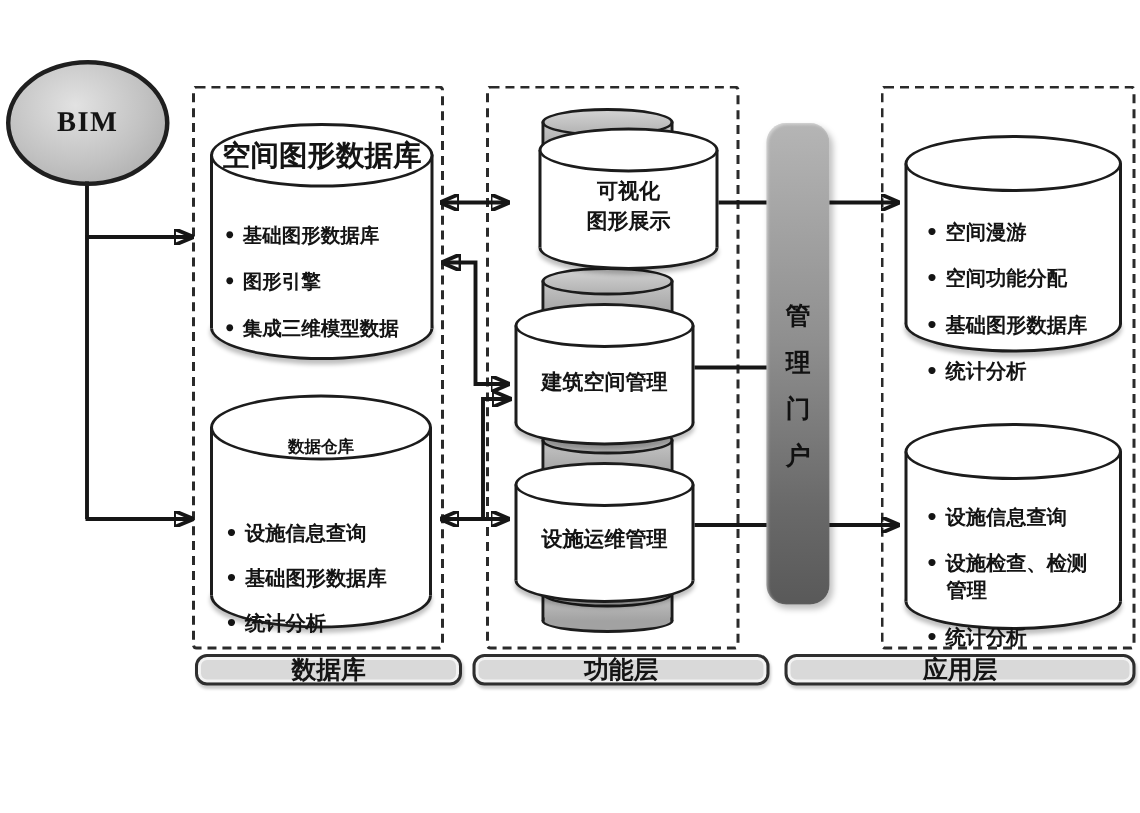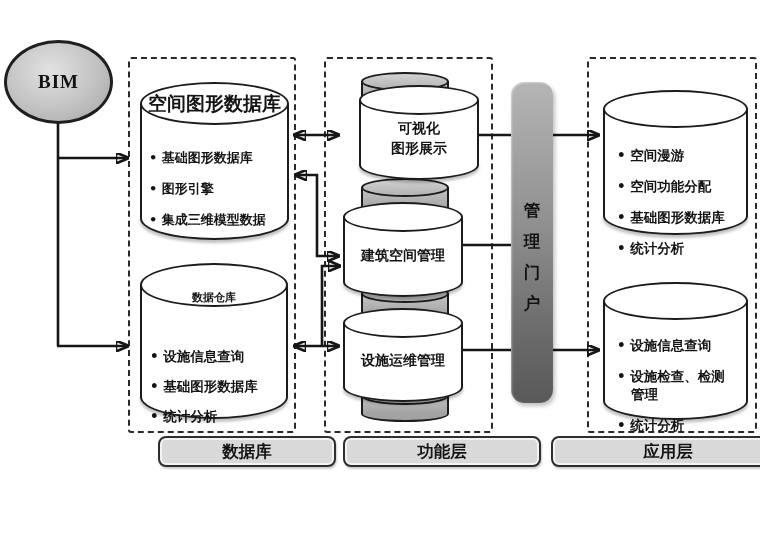--- a/index.html
+++ b/index.html
@@ -95,25 +95,25 @@
     border-radius:13px; z-index:5;
     background:linear-gradient(180deg,#b5b5b5 0%,#8f8f8f 45%,#696969 80%,#595959 100%);
     box-shadow:2px 3px 4px rgba(0,0,0,.25), inset 1px 1px 2px rgba(255,255,255,.45);
     display:flex; flex-direction:column; align-items:center;
     padding-top:120px; gap:13px;
   }
   .portal span { font-weight:bold; font-size:16.5px; line-height:18px; color:#111; }
 
   
   .layer-label {
-    position:absolute; top:436px; height:31px; z-index:4;
+    position:absolute; top:436px; height:21px; z-index:4;
     border:2px solid #2e2e2e; border-radius:8px; background:#d9d9d9;
     box-shadow:inset 0 0 0 2px #f3f3f3, 1px 2px 2px rgba(0,0,0,.2);
     display:flex; align-items:center; justify-content:center;
-    font-weight:bold; font-size:16.5px;margin-left:28px;
+    font-weight:bold; font-size:16.5px;
   }
   #lbl-db  { left:130px; width:178px; }
   #lbl-fn  { left:315px; width:198px; }
   #lbl-app { left:523px; width:234px; }
 </style>
 </head>
 <body>
 
 <div class="canvas">
 

